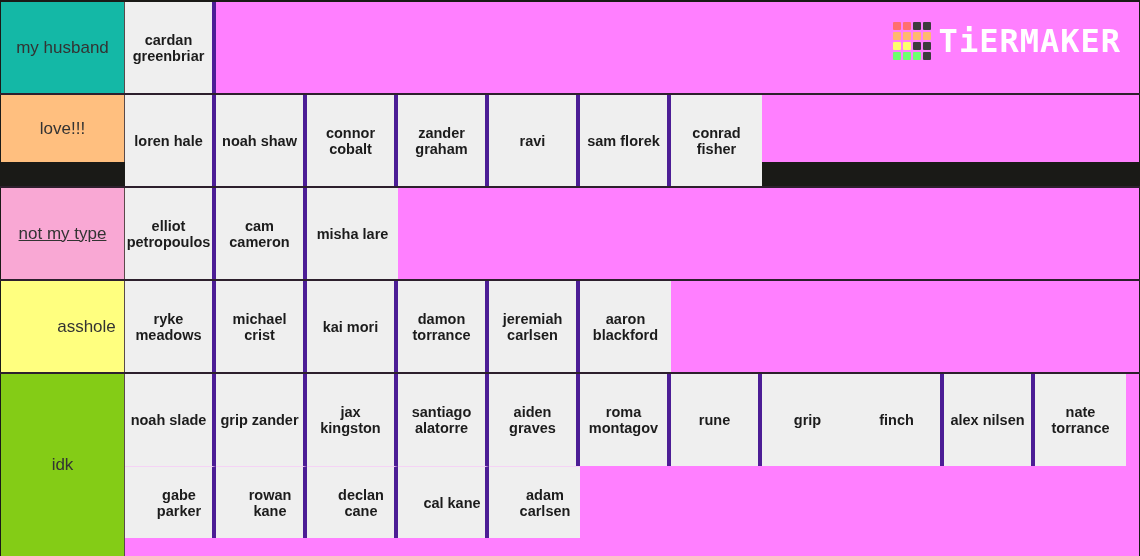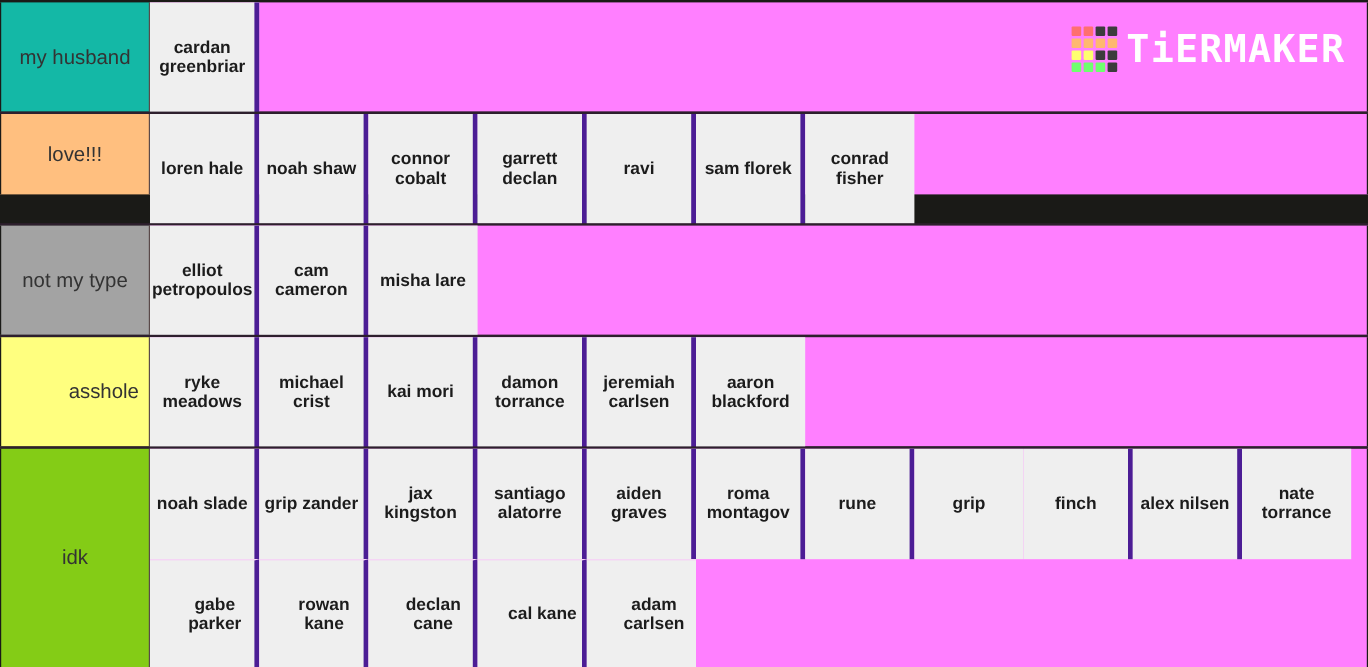--- a/index.html
+++ b/index.html
@@ -37,21 +37,21 @@
     border-right: 4px solid #4c1d95;
     display: flex; align-items: center; justify-content: center;
     text-align: center;
     font-family: "Liberation Sans", sans-serif;
     font-weight: bold; font-size: 14.5px; line-height: 16px;
     color: #1c1c1c;
     padding: 0 2px;
     cursor: grab;
   }
   .tile.noborder { border-right: none; }
-  .tile.subrow2 { border-top: 1px solid #f5d3f5; height: 91px; padding-left: 23px; }
+  .tile.subrow2 { border-top: 1px solid #f5d3f5; height: 72px; padding-left: 23px; }
   .logo {
     position: absolute; right: 18px; top: 20px;
     display: flex; align-items: center; gap: 8px;
   }
   .logo-grid {
     display: grid; grid-template-columns: repeat(4, 8px); grid-auto-rows: 8px; gap: 2px;
   }
   .logo-grid span { border-radius: 1px; }
   .logo-text {
     font-family: "DejaVu Sans Mono", monospace;
@@ -92,29 +92,29 @@
       </div>
     </div>
   </div>
 
   <div class="tier-row" style="top:93px; height:69px;">
     <div class="tier-label" style="background:#ffbf7f;">love!!!</div>
     <div class="tier-items">
       <div class="tile">loren hale</div>
       <div class="tile">noah shaw</div>
       <div class="tile">connor cobalt</div>
-      <div class="tile">garrett declan</div>
+      <div class="tile">zander graham</div>
       <div class="tile">ravi</div>
       <div class="tile">sam florek</div>
       <div class="tile noborder">conrad fisher</div>
     </div>
   </div>
 
   <div class="tier-row" style="top:186px; height:93px;">
-    <div class="tier-label" style="background:#a3a3a3;">not my type</div>
+    <div class="tier-label" style="background:#f9a8d4;text-decoration:underline;">not my type</div>
     <div class="tier-items">
       <div class="tile">elliot petropoulos</div>
       <div class="tile">cam cameron</div>
       <div class="tile noborder">misha lare</div>
     </div>
   </div>
 
   <div class="tier-row" style="top:279px; height:93px;">
     <div class="tier-label" style="background:#ffff7f;padding-left:48px;">asshole</div>
     <div class="tier-items">

